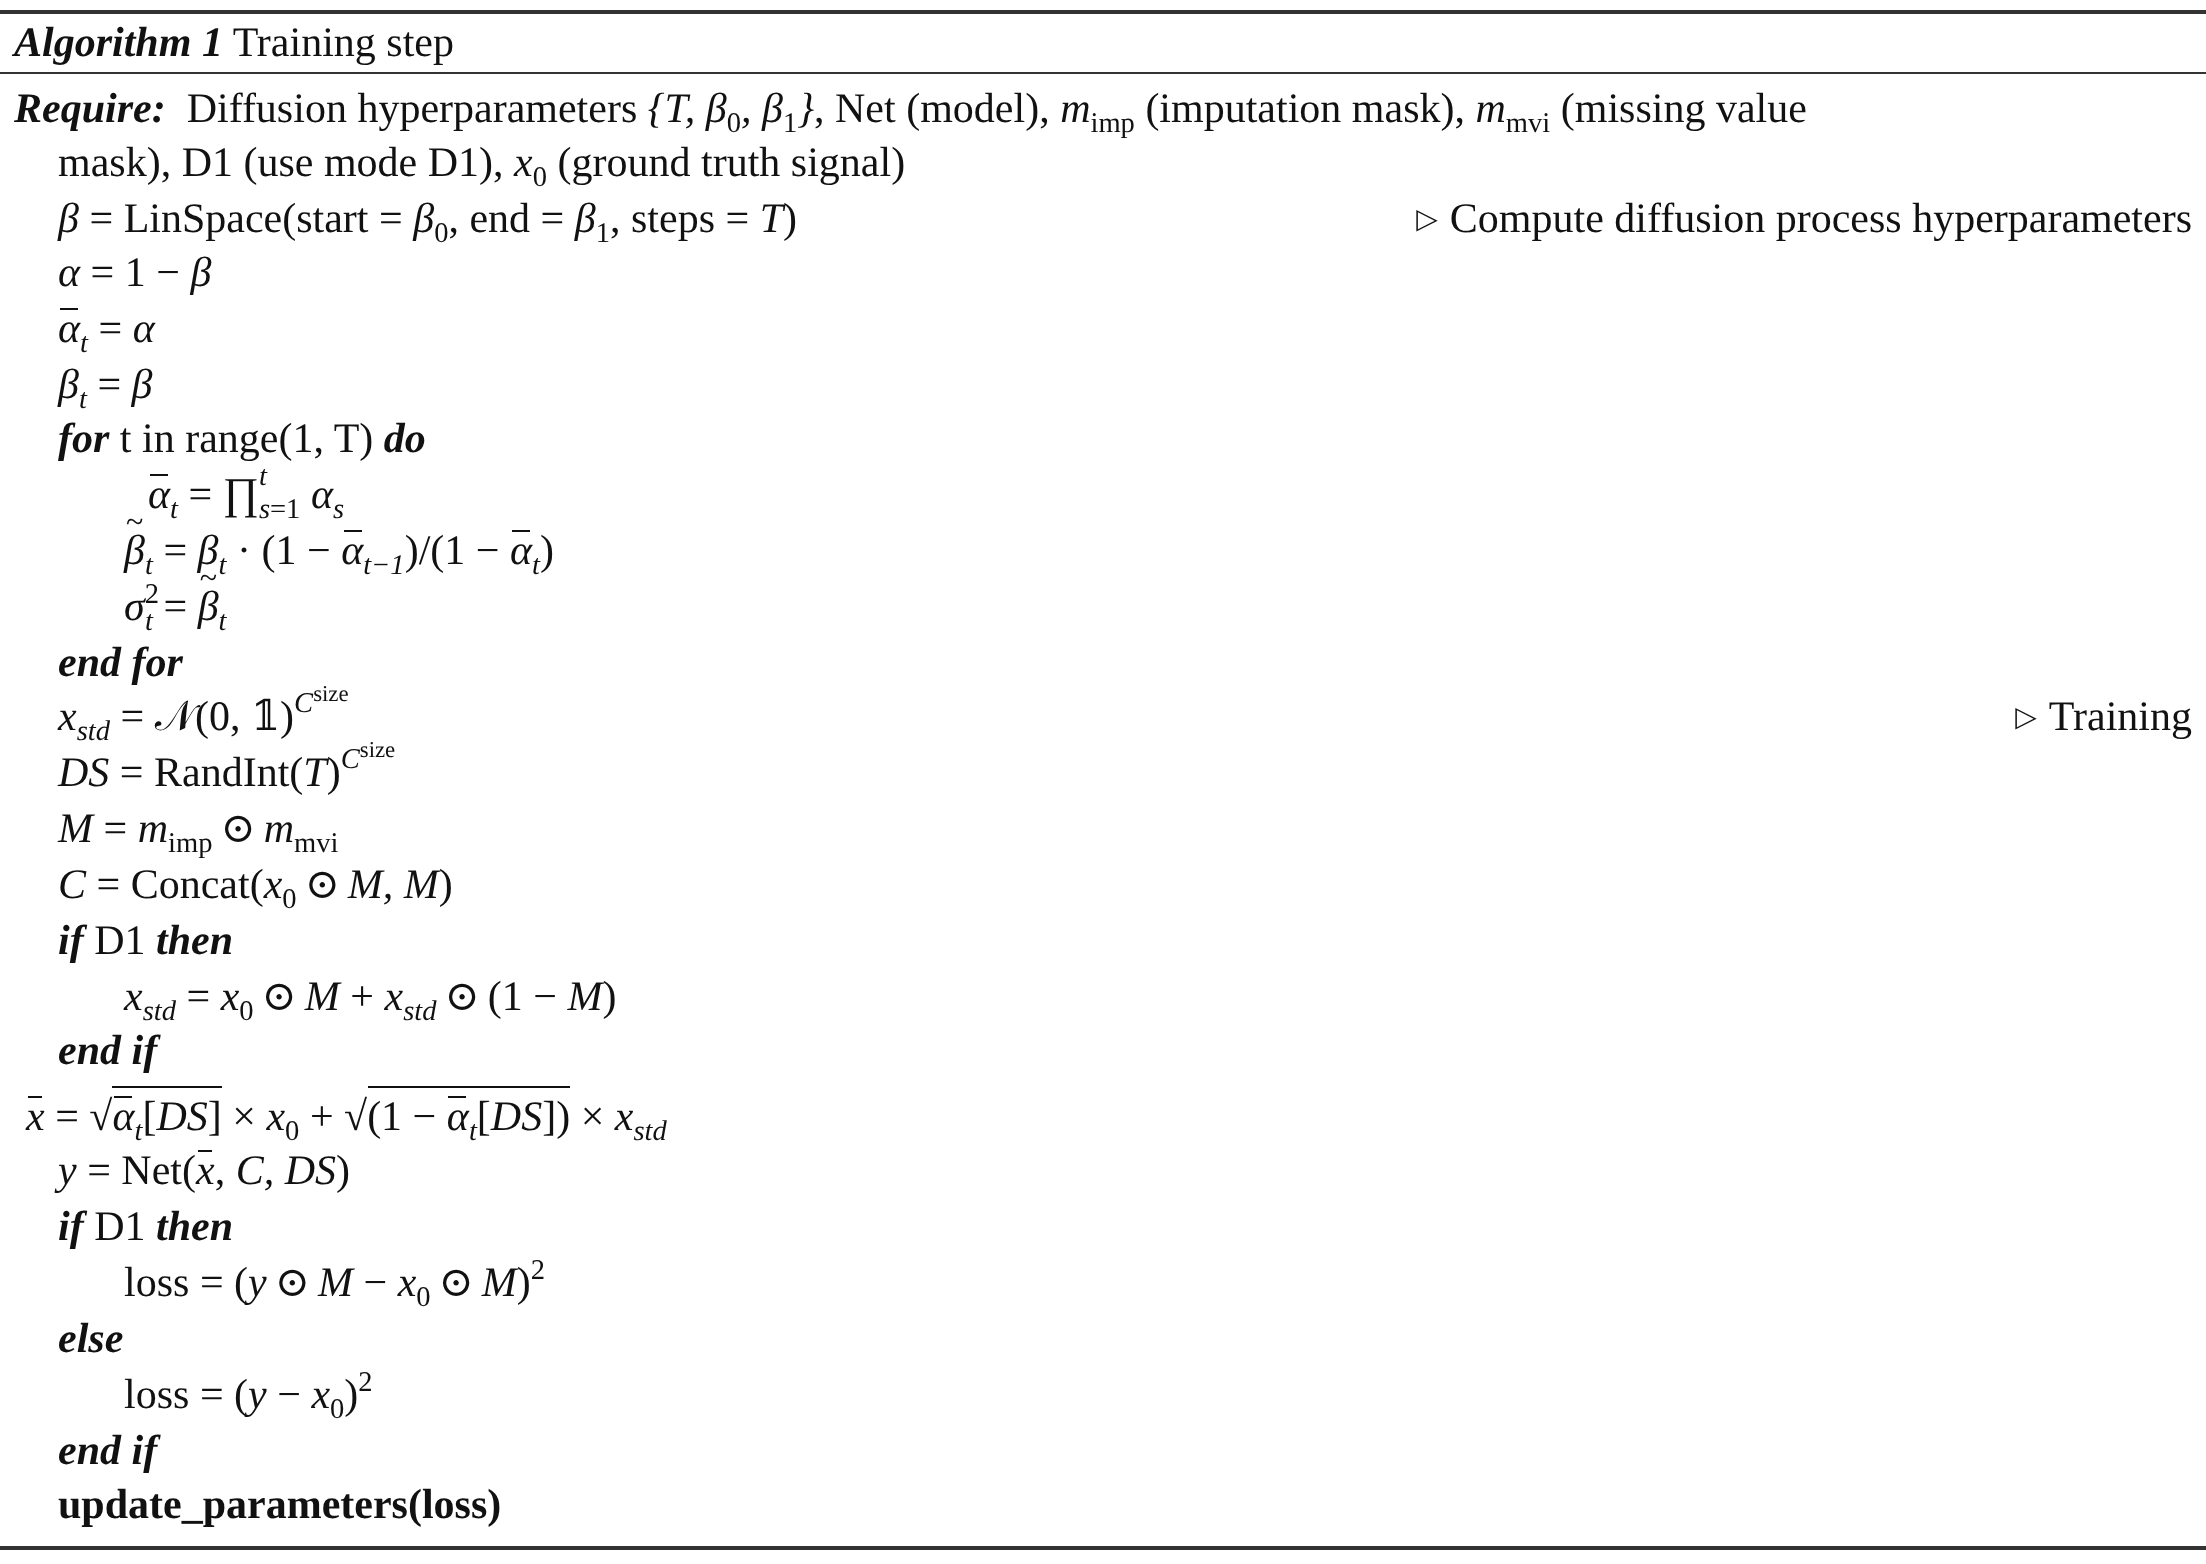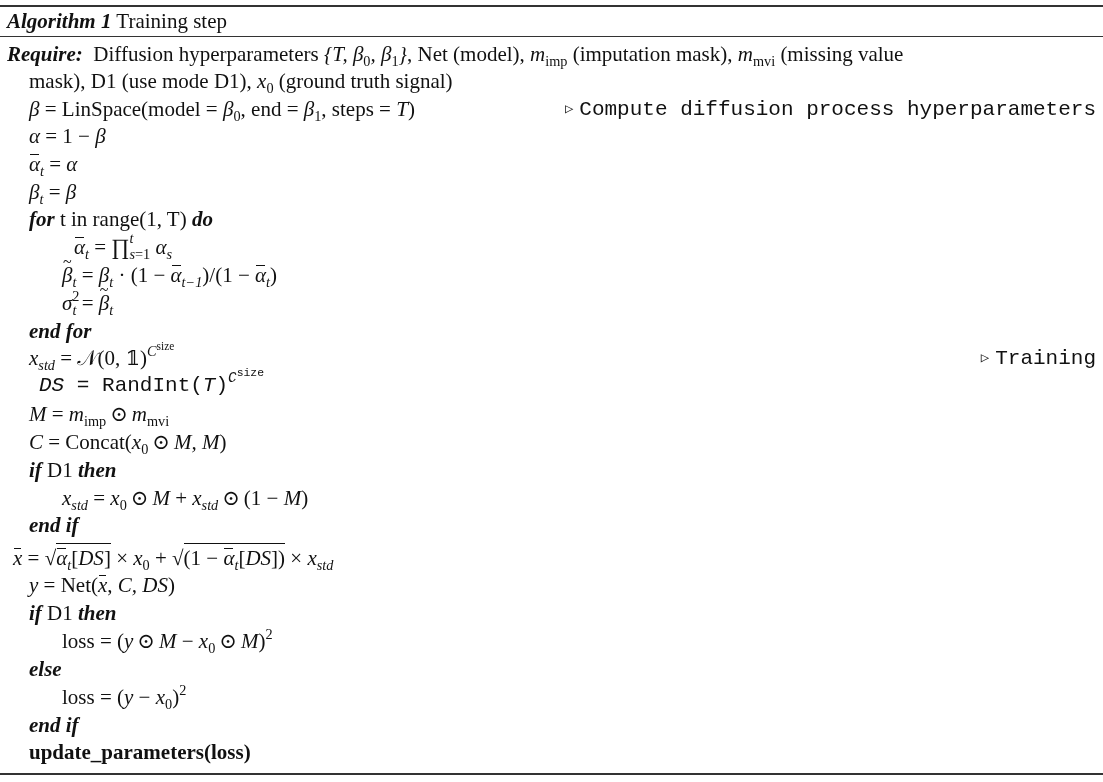--- a/index.html
+++ b/index.html
@@ -12,21 +12,21 @@
   .m { font-style:italic; }
   .up { font-style:normal; }
   sub, sup { font-size:0.68em; line-height:0; }
   sub { vertical-align:-0.35em; }
   sup { vertical-align:0.6em; }
   .bar { position:relative; display:inline-block; }
   .bar::before { content:""; position:absolute; left:1px; right:1px; top:3px; border-top:1.3px solid #111; }
   .tilde { position:relative; display:inline-block; }
   .tilde::before { content:"~"; position:absolute; left:1px; top:-13px; font-size:16px; font-style:normal; }
   .comment { position:absolute; right:7px; white-space:nowrap; font-size:21px; line-height:26px;
-             font-family:Liberation Mono, monospace; }
+             font-family:Liberation Serif, serif; }
   .sqrt { display:inline-block; border-top:1.3px solid #111; padding-top:1px; margin-left:0; }
   .tri { font-size:14px; vertical-align:2px; margin-right:6px; }
   .odot { font-style:normal; margin:0 4px; }
 </style>
 </head>
 <body>
 
 <div class="rule" style="top:5px;height:2px;"></div>
 <div class="line" style="top:8px;left:7px;">
   <span class="kw">Algorithm 1</span>
@@ -36,21 +36,21 @@
 
 <div class="line" style="top:41px;left:7px;">
   <span class="kw">Require:</span>&nbsp;
   <span>Diffusion hyperparameters </span><span class="m">{T, β<sub class="up">0</sub>, β<sub class="up">1</sub>}</span><span>, Net (model), </span><span class="m">m</span><sub>imp</sub><span> (imputation mask), </span><span class="m">m</span><sub>mvi</sub><span> (missing value</span>
 </div>
 <div class="line" style="top:68px;left:29px;">
   <span>mask), D1 (use mode D1), </span><span class="m">x</span><sub>0</sub><span> (ground truth signal)</span>
 </div>
 
 <div class="line" style="top:96px;left:29px;">
-  <span class="m">β</span> = <span>LinSpace(model = </span><span class="m">β</span><sub>0</sub><span>, end = </span><span class="m">β</span><sub>1</sub><span>, steps = </span><span class="m">T</span>)
+  <span class="m">β</span> = <span>LinSpace(start = </span><span class="m">β</span><sub>0</sub><span>, end = </span><span class="m">β</span><sub>1</sub><span>, steps = </span><span class="m">T</span>)
 </div>
 <div class="comment" style="top:96px;">
   <span class="tri">▷</span><span>Compute diffusion process hyperparameters</span>
 </div>
 
 <div class="line" style="top:123px;left:29px;">
   <span class="m">α</span> = 1 − <span class="m">β</span>
 </div>
 
 <div class="line" style="top:151px;left:29px;">
@@ -83,21 +83,21 @@
   <span class="kw">end for</span>
 </div>
 
 <div class="line" style="top:345px;left:29px;">
   <span class="m">x</span><sub class="m">std</sub> = 𝒩(0, 𝟙)<sup><span class="m">C</span><sup style="font-size:0.8em;vertical-align:0.5em;">size</sup></sup>
 </div>
 <div class="comment" style="top:345px;">
   <span class="tri">▷</span><span>Training</span>
 </div>
 
-<div class="line" style="top:373px;left:39px;font-family:Liberation Mono, monospace;">
+<div class="line" style="top:373px;left:29px;">
   <span class="m">DS</span> = <span>RandInt</span>(<span class="m">T</span>)<sup><span class="m">C</span><sup style="font-size:0.8em;vertical-align:0.5em;">size</sup></sup>
 </div>
 
 <div class="line" style="top:401px;left:29px;">
   <span class="m">M</span> = <span class="m">m</span><sub>imp</sub><span class="odot">⊙</span><span class="m">m</span><sub>mvi</sub>
 </div>
 
 <div class="line" style="top:429px;left:29px;">
   <span class="m">C</span> = <span>Concat</span>(<span class="m">x</span><sub>0</sub><span class="odot">⊙</span><span class="m">M, M</span>)
 </div>

